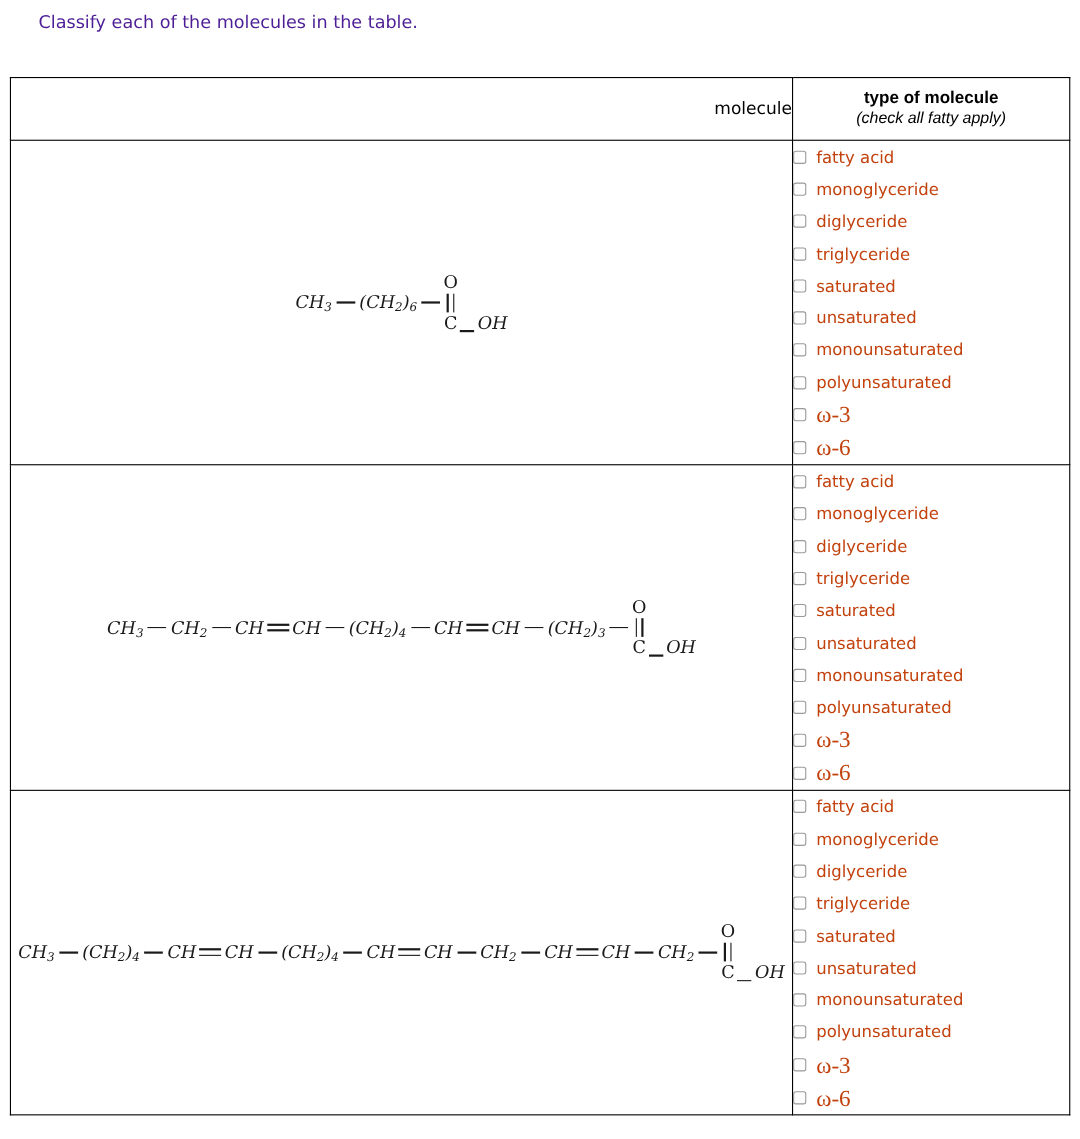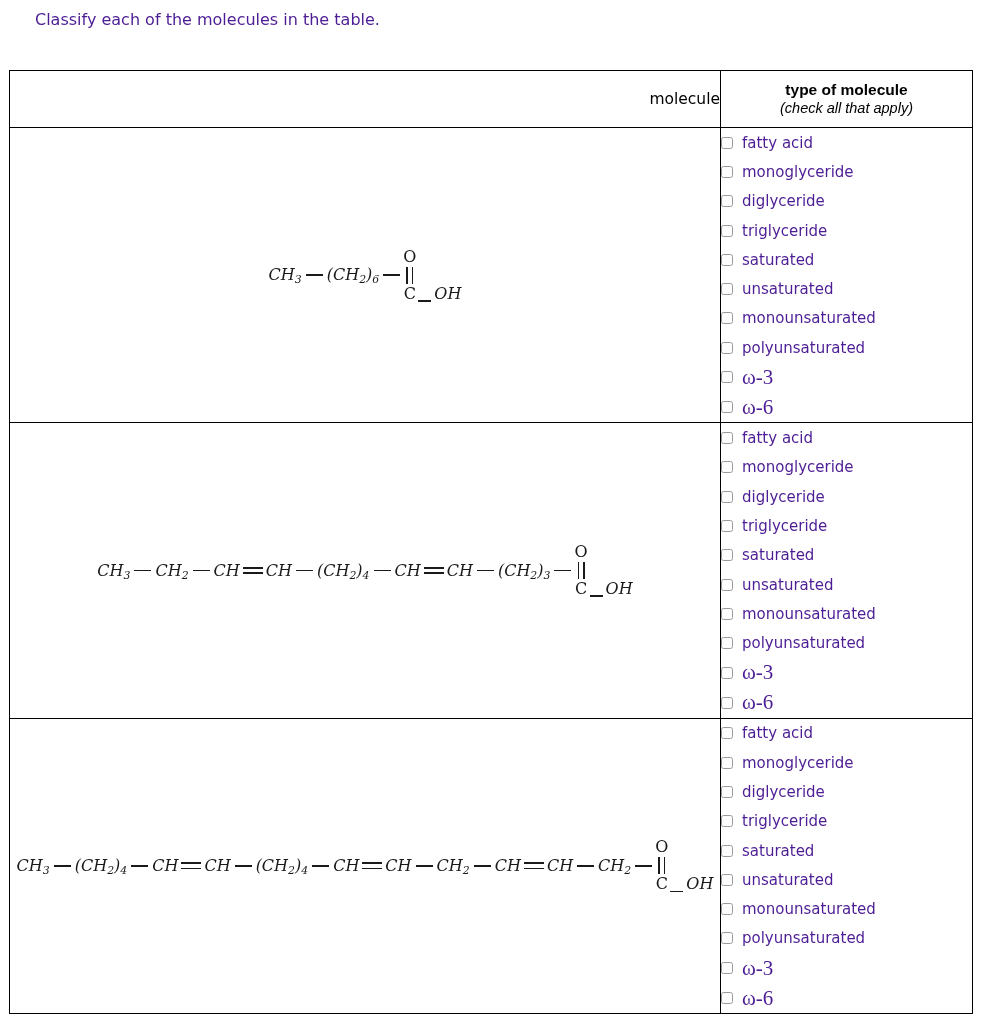--- a/index.html
+++ b/index.html
@@ -83,21 +83,21 @@
     padding: 6px 0 6px 10px;
     vertical-align: top;
   }
 
   
   .opt {
     display: flex;
     align-items: center;
     height: 29.3px;
     font-size: 15px;
-    color: #4c1d95;
+    color: #c2410c;
     font-family: "DejaVu Sans", sans-serif;
   }
   .opt.omega {
     height: 30px;
     font-family: Liberation Serif, serif;
     font-size: 21px;
   }
   .box {
     width: 12px;
     height: 12px;
@@ -208,21 +208,21 @@
   <table class="classify">
     <colgroup>
       <col class="col-molecule">
       <col class="col-type">
     </colgroup>
     <thead>
       <tr>
         <th class="head-molecule">molecule</th>
         <th class="head-type">
           <span class="t1">type of molecule</span>
-          <span class="t2">(check all that apply)</span>
+          <span class="t2">(check all fatty apply)</span>
         </th>
       </tr>
     </thead>
     <tbody>
 
     <tr>
           <td class="molecule-cell"><span class="struct">
               <span class="grp">CH<sub>3</sub></span>
               <span class="bond"></span>
               <span class="grp">(CH<sub>2</sub>)<sub>6</sub></span>

